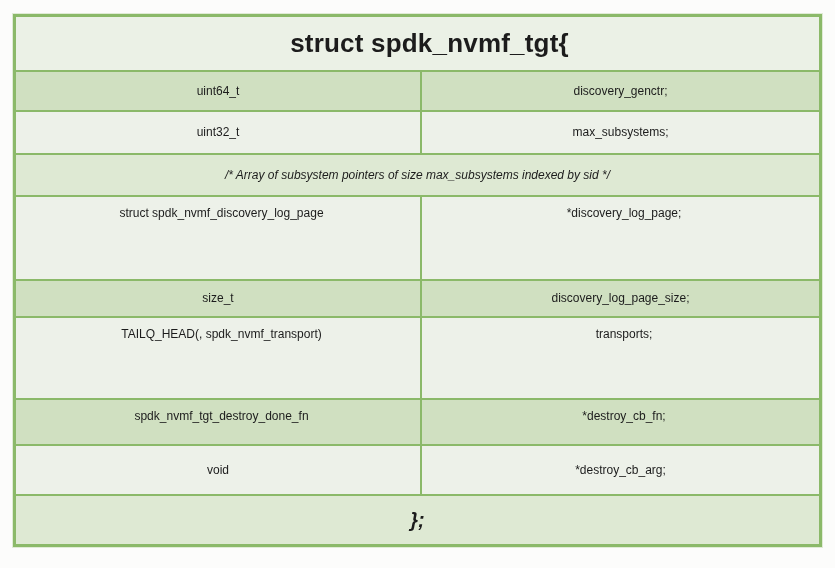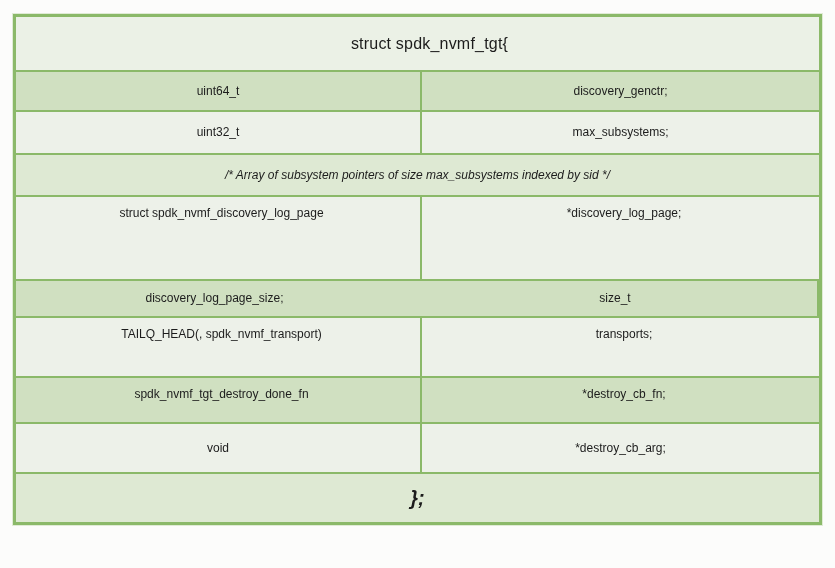--- a/index.html
+++ b/index.html
@@ -39,21 +39,21 @@
     align-items:center;
     font-size:12px;
     line-height:1.25;
     white-space:nowrap;
     overflow:hidden;
   }
   .cell.span{flex:1 1 auto;}
   .cell.left{flex:0 0 406px;border-right:2px solid var(--border);}
   .cell.right{flex:1 1 auto;}
   .row.v-top .cell{align-items:flex-start;padding-top:9px;padding-left:7px;}
-  .title-cell{font-size:16px;font-weight:400;letter-spacing:0.2px;margin-left:24px;}
+  .title-cell{font-size:26px;font-weight:700;letter-spacing:0.2px;margin-left:24px;}
   .closing-cell{font-size:20px;font-weight:700;}
 </style>
 </head>
 <body>
 
 <div class="stage">
   <div class="struct-table">
 
     <div class="row shade-header" style="height:53px">
       <div class="cell span title-cell">struct spdk_nvmf_tgt{</div>
@@ -72,25 +72,25 @@
     <div class="row shade-mid" style="height:42px">
       <div class="cell span">/* Array of subsystem pointers of size max_subsystems indexed by sid */</div>
     </div>
 
     <div class="row shade-light v-top" style="height:84px">
       <div class="cell left">struct spdk_nvmf_discovery_log_page</div>
       <div class="cell right">*discovery_log_page;</div>
     </div>
 
     <div class="row shade-dark" style="height:37px">
+      <div class="cell left">size_t</div>
       <div class="cell right">discovery_log_page_size;</div>
-      <div class="cell left">size_t</div>
     </div>
 
-    <div class="row shade-light v-top" style="height:60px">
+    <div class="row shade-light v-top" style="height:82px">
       <div class="cell left">TAILQ_HEAD(, spdk_nvmf_transport)</div>
       <div class="cell right">transports;</div>
     </div>
 
     <div class="row shade-dark v-top" style="height:46px">
       <div class="cell left">spdk_nvmf_tgt_destroy_done_fn</div>
       <div class="cell right">*destroy_cb_fn;</div>
     </div>
 
     <div class="row shade-light" style="height:50px">

